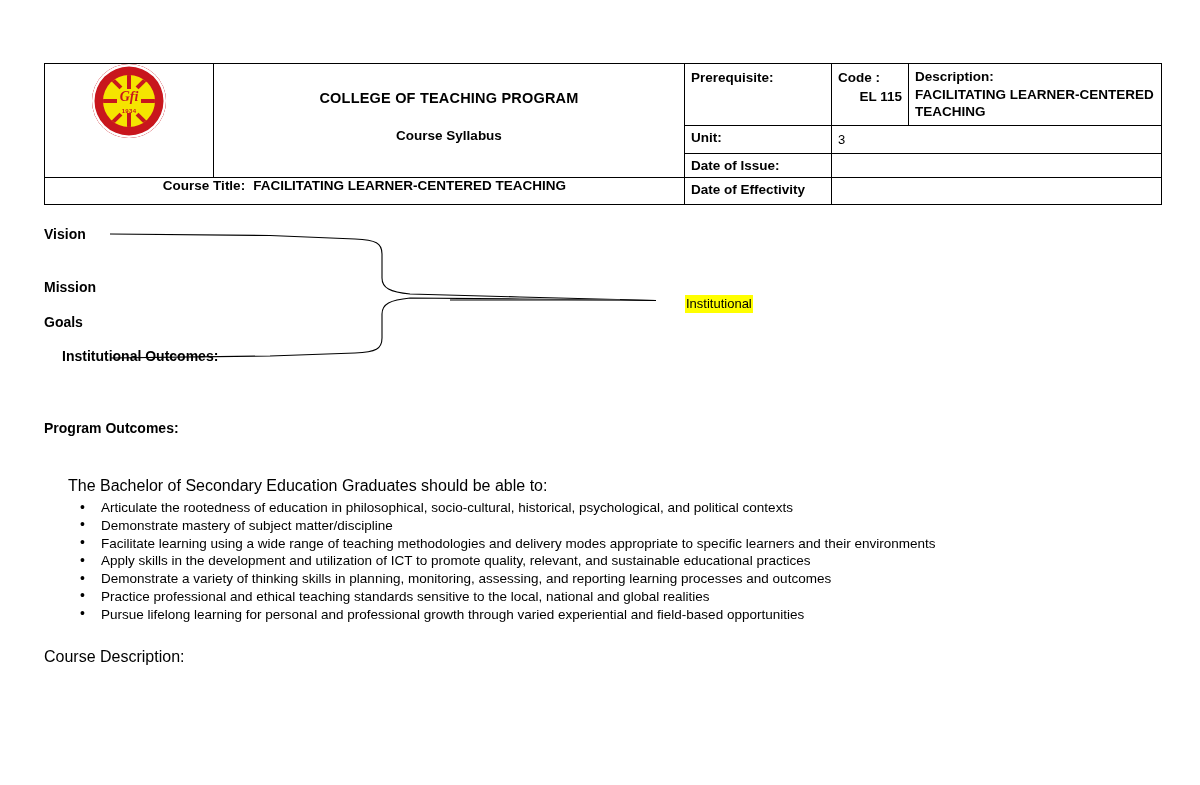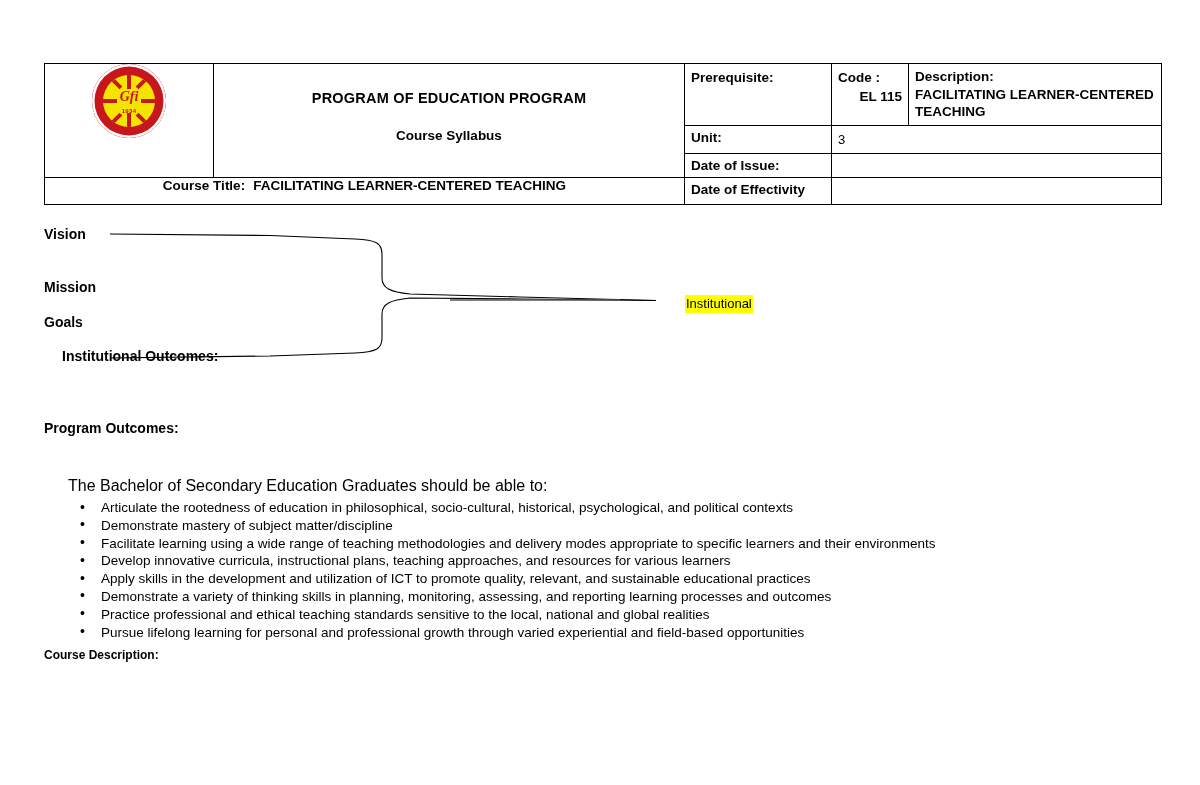--- a/index.html
+++ b/index.html
@@ -206,22 +206,22 @@
   #outcome-list li::before {
     content: "\2022";
     position: absolute;
     left: 0; top: -0.5px;
     font-size: 14px;
   }
 
   #course-description-heading {
     position: absolute;
     left: 44px; top: 648px;
-    font-size: 12px;
-    font-weight: bold;
+    font-size: 16px;
+    font-weight: normal;
   }
 </style>
 </head>
 <body>
 
 <table id="header-table">
   <tbody>
       <tr>
     <td class="logo-cell" rowspan="3">
       <div class="logo">
@@ -233,21 +233,21 @@
           <div class="logo-seg" style="left:6px;top:6px;width:14px;height:4px;transform:rotate(45deg);"></div>
           <div class="logo-seg" style="left:32px;top:6px;width:14px;height:4px;transform:rotate(-45deg);"></div>
           <div class="logo-seg" style="left:6px;top:42px;width:14px;height:4px;transform:rotate(-45deg);"></div>
           <div class="logo-seg" style="left:32px;top:42px;width:14px;height:4px;transform:rotate(45deg);"></div>
           <div class="logo-mono">Gfi</div>
           <div class="logo-year">1934</div>
         </div>
       </div>
     </td>
     <td class="title-cell" rowspan="3">
-      <div class="title-main">PROGRAM OF EDUCATION PROGRAM</div>
+      <div class="title-main">COLLEGE OF TEACHING PROGRAM</div>
       <div class="title-sub">Course Syllabus</div>
     </td>
     <td class="prereq-cell">
       <div class="cell-label">Prerequisite:</div>
     </td>
     <td class="code-cell">
       <div class="code-label">Code :</div>
       <div class="code-value">EL 115</div>
     </td>
     <td class="desc-cell">
@@ -318,20 +318,19 @@
   <div id="institutional-tag">Institutional</div>
 </div>
 
 <div id="program-outcomes-heading">Program Outcomes:</div>
 <div id="program-outcomes-intro">The Bachelor of Secondary Education Graduates should be able to:</div>
 
 <ul id="outcome-list">
   <li>Articulate the rootedness of education in philosophical, socio-cultural, historical, psychological, and political contexts</li>
   <li>Demonstrate mastery of subject matter/discipline</li>
   <li>Facilitate learning using a wide range of teaching methodologies and delivery modes appropriate to specific learners and their environments</li>
-  <li>Develop innovative curricula, instructional plans, teaching approaches, and resources for various learners</li>
   <li>Apply skills in the development and utilization of ICT to promote quality, relevant, and sustainable educational practices</li>
   <li>Demonstrate a variety of thinking skills in planning, monitoring, assessing, and reporting learning processes and outcomes</li>
   <li>Practice professional and ethical teaching standards sensitive to the local, national and global realities</li>
   <li>Pursue lifelong learning for personal and professional growth through varied experiential and field-based opportunities</li>
 </ul>
 
 <div id="course-description-heading">Course Description:</div>
 
 </body></html>

